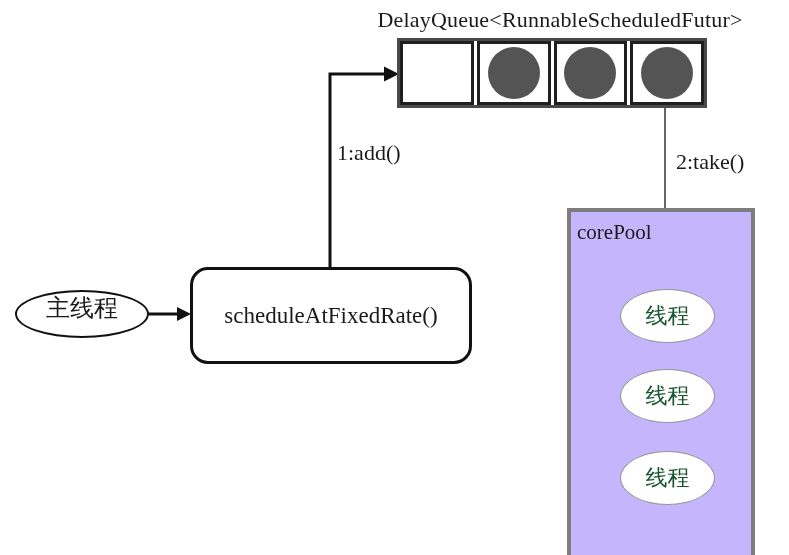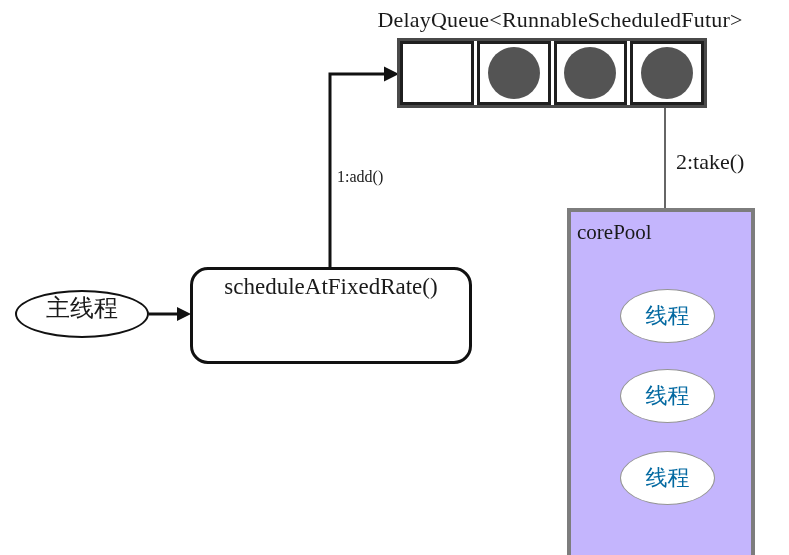--- a/index.html
+++ b/index.html
@@ -43,22 +43,22 @@
     justify-content: center;
   }
   .queue-dot {
     width: 52px; height: 52px;
     border-radius: 50%;
     background: #545454;
   }
 
   
   .label-add {
-    left: 337px; top: 168px;
-    font-size: 16px;
+    left: 337px; top: 140px;
+    font-size: 22px;
     white-space: nowrap;
   }
   .label-take {
     left: 676px; top: 141px;
     font-size: 22px;
     white-space: nowrap;
     margin-top: 8px;
   }
 
   
@@ -78,20 +78,21 @@
   .scheduler-box {
     left: 190px; top: 267px;
     width: 282px; height: 97px;
     border: 3px solid #111111;
     border-radius: 18px;
     box-sizing: border-box;
     background: #ffffff;
     display: flex;
     flex-direction: column;
     align-items: center;
+    justify-content: center;
     font-size: 23px;
     line-height: 33px;
     white-space: nowrap;
   }
 
   
   .core-pool {
     left: 567px; top: 208px;
     width: 188px; height: 360px;
     border: 4px solid #7d7d7d;
@@ -107,21 +108,21 @@
   .thread-ellipse {
     position: absolute;
     width: 95px; height: 54px;
     border: 1.5px solid #949494;
     border-radius: 50%;
     box-sizing: border-box;
     display: flex;
     align-items: center;
     justify-content: center;
     font-size: 22px;
-    color: #0369a1;
+    color: #14532d;
     background: #ffffff;
   }
   .thread-1 { left: 620px; top: 289px; }
   .thread-2 { left: 620px; top: 369px; }
   .thread-3 { left: 620px; top: 451px; }
 
   .wires {
     left: 0; top: 0;
     width: 789px; height: 555px;
     pointer-events: none;

